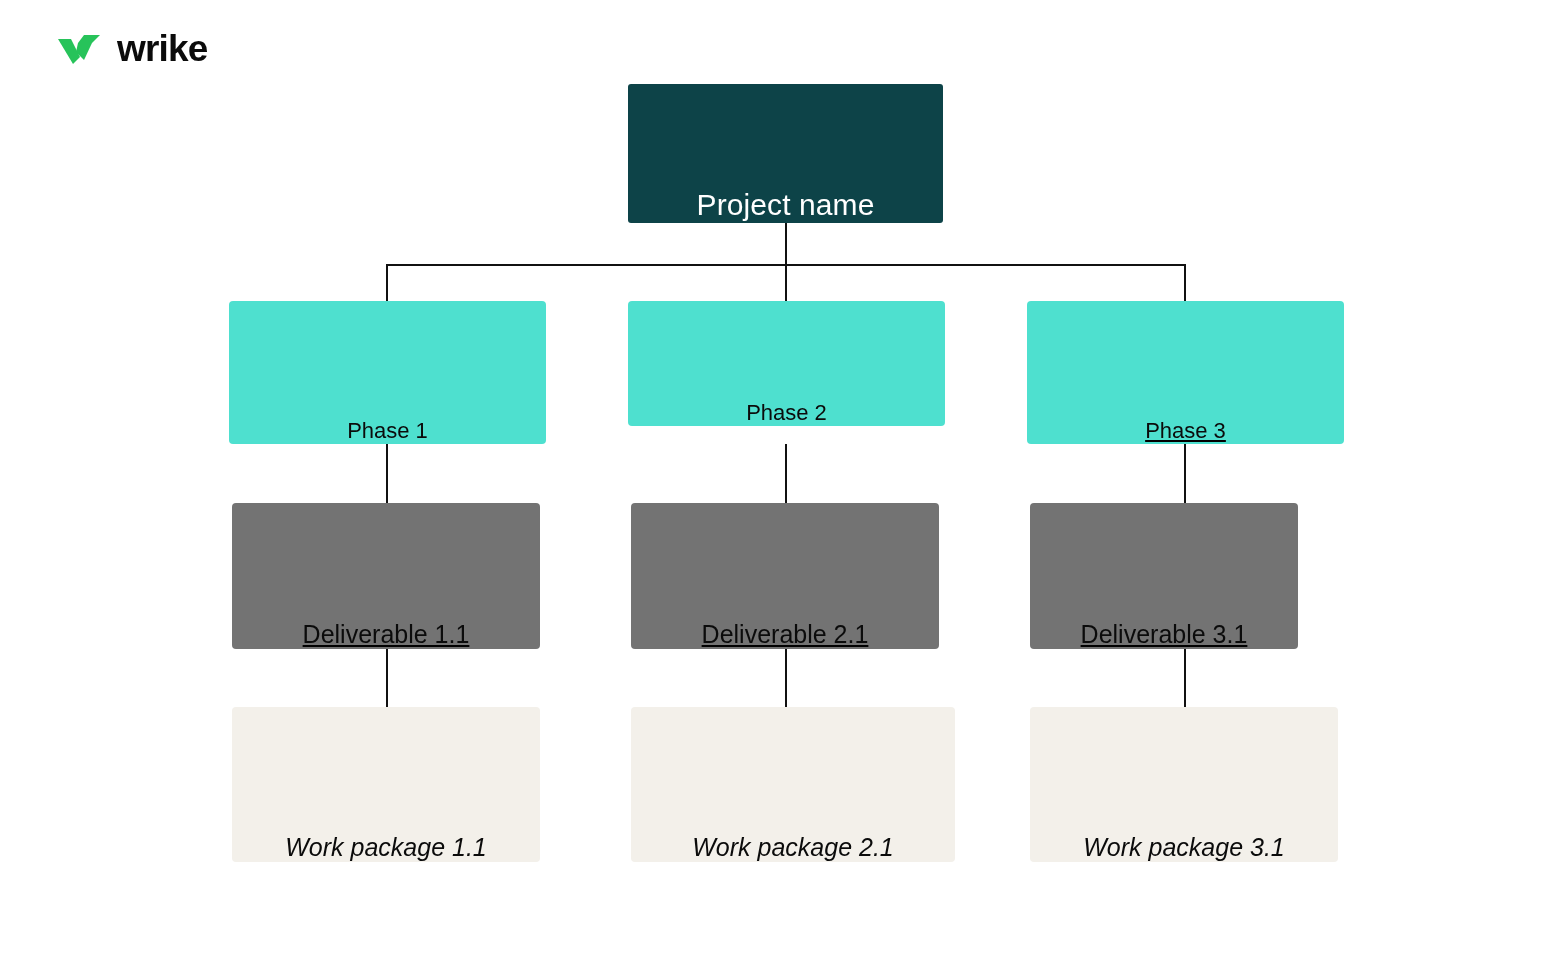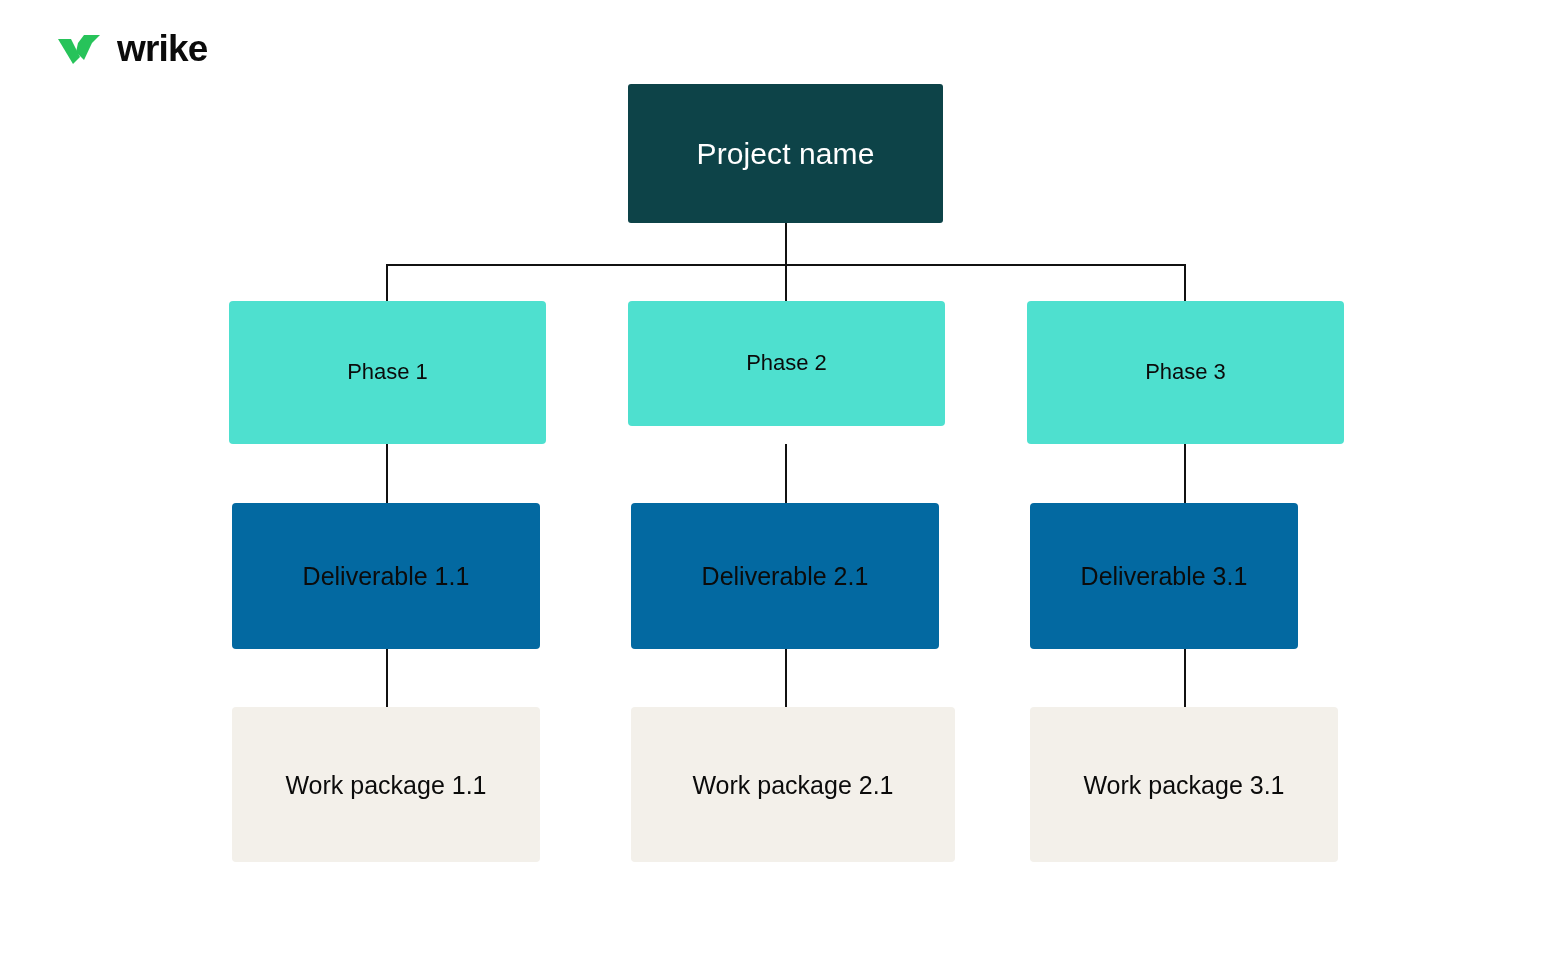--- a/index.html
+++ b/index.html
@@ -51,21 +51,21 @@
     width: 1564px;
     height: 955px;
     pointer-events: none;
   }
 
   
   .node {
     position: absolute;
     box-sizing: border-box;
     display: flex;
-    align-items: center;
+    align-items: flex-end;
     justify-content: center;
     border-radius: 4px;
     text-align: center;
   }
   .node-label {
     font-family: "Liberation Sans", sans-serif;
     line-height: 1.2;
     white-space: nowrap;
   }
 
@@ -83,30 +83,32 @@
   .node-phase {
     background: #4ee0cf;
   }
   .node-phase .node-label {
     color: #0b0b0b;
     font-size: 22px;
     font-weight: 500;
   }
 
   .node-deliverable {
-    background: #0369a1;
+    background: #737373;
+    text-decoration: underline;
   }
   .node-deliverable .node-label {
     color: #0b0b0b;
     font-size: 25px;
     font-weight: 400;
   }
 
   .node-workpackage {
     background: #f3f0ea;
+    font-style: italic;
   }
   .node-workpackage .node-label {
     color: #0b0b0b;
     font-size: 25px;
     font-weight: 400;
   }
 </style>
 </head>
 <body>
 
@@ -159,21 +161,21 @@
   <div class="node node-phase" style="left:628px; top:301px; width:317px; height:125px;">
     <span class="node-label">Phase 2</span>
   </div>
   <div class="node node-deliverable" style="left:631px; top:503px; width:308px; height:146px;">
     <span class="node-label">Deliverable 2.1</span>
   </div>
   <div class="node node-workpackage" style="left:631px; top:707px; width:324px; height:155px;">
     <span class="node-label">Work package 2.1</span>
   </div>
 
-  <div class="node node-phase" style="left:1027px; top:301px; width:317px; height:143px;">
+  <div class="node node-phase" style="left:1027px; top:301px; width:317px; height:143px;text-decoration:underline;">
     <span class="node-label">Phase 3</span>
   </div>
   <div class="node node-deliverable" style="left:1030px; top:503px; width:268px; height:146px;">
     <span class="node-label">Deliverable 3.1</span>
   </div>
   <div class="node node-workpackage" style="left:1030px; top:707px; width:308px; height:155px;">
     <span class="node-label">Work package 3.1</span>
   </div>
 
 </div>

